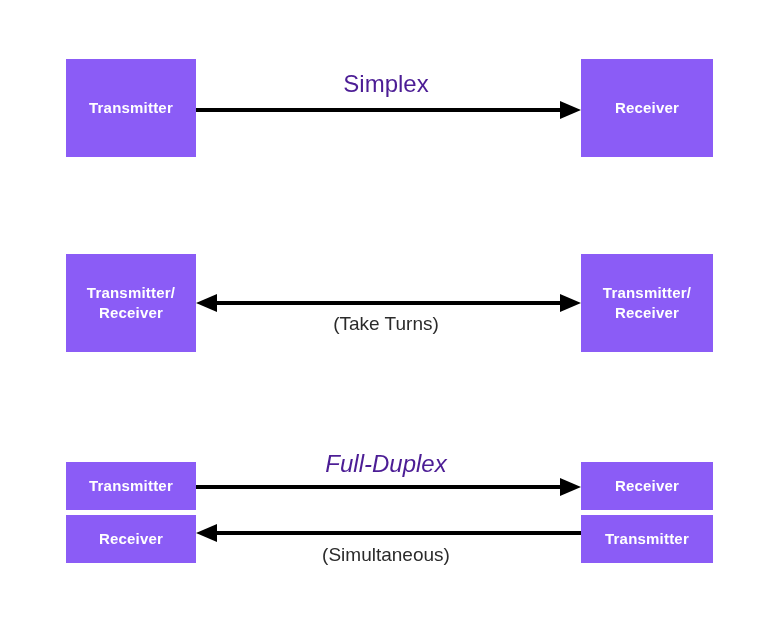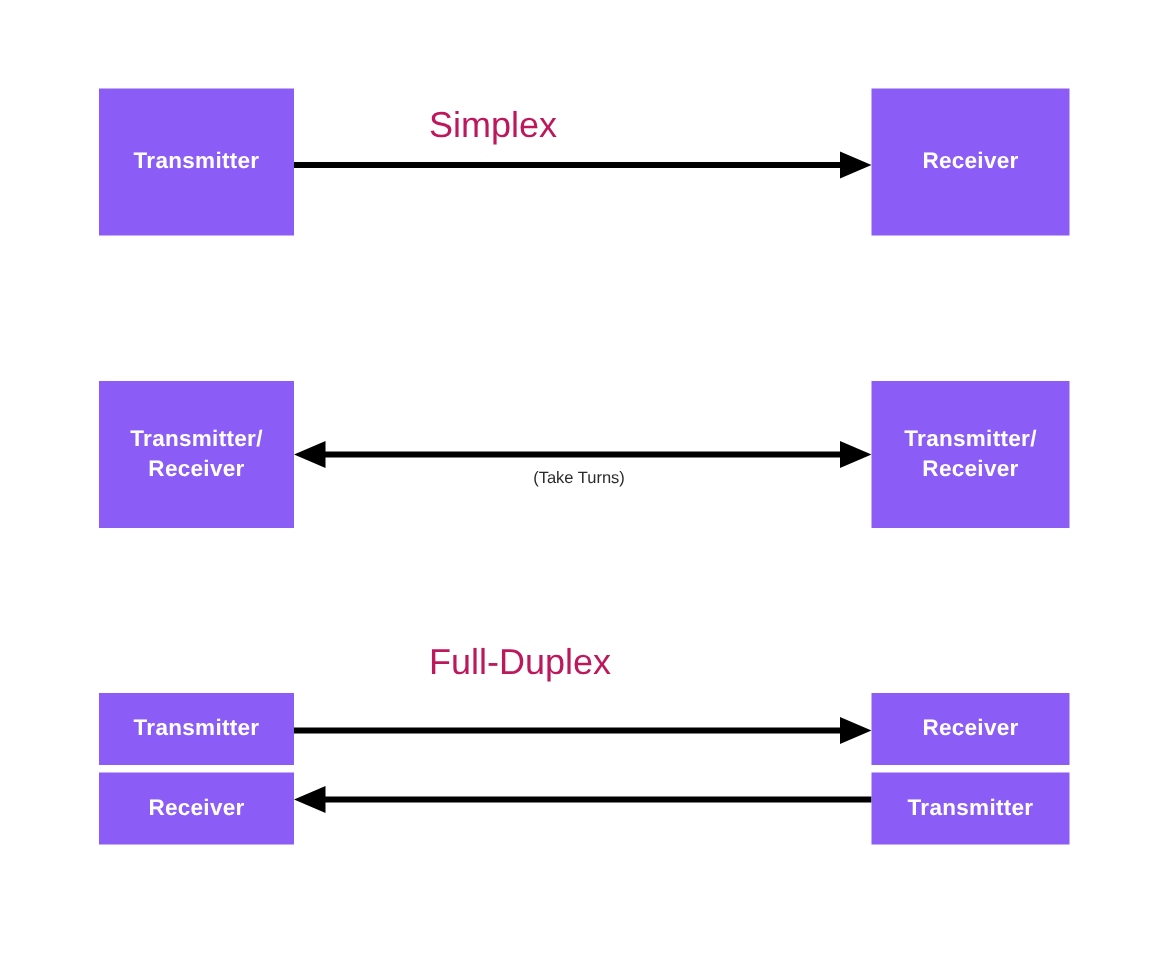--- a/index.html
+++ b/index.html
@@ -30,27 +30,27 @@
     text-align: center;
     line-height: 1.35;
     box-sizing: border-box;
   }
   .node span { display: block; }
 
   
   .title {
     position: absolute;
     font-size: 24px;
-    color: #be185d;
-    text-align: left;
+    color: #4c1d95;
+    text-align: center;
     white-space: nowrap;
   }
   .subtitle {
     position: absolute;
-    font-size: 11px;
+    font-size: 19px;
     color: #2b2b2b;
     text-align: center;
     white-space: nowrap;
   }
 
   
   .arrow {
     position: absolute;
     height: 20px;
     overflow: visible;
@@ -105,36 +105,37 @@
   </div>
 
   <div class="node" style="left:66px; top:462px; width:130px; height:48px;">
     <span>Transmitter</span>
   </div>
 
   <div class="node" style="left:66px; top:515px; width:130px; height:48px;">
     <span>Receiver</span>
   </div>
 
-  <div class="title" style="left:286px; top:428px; width:200px;">Full-Duplex</div>
+  <div class="title" style="left:286px; top:450px; width:200px;font-style:italic;">Full-Duplex</div>
 
   <div class="arrow" style="left:196px; top:477px; width:385px;">
     <svg width="385" height="20" viewBox="0 0 385 20">
       <line x1="0" y1="10" x2="369" y2="10" stroke="#000000" stroke-width="4"></line>
       <polygon points="385,10 364,1 364,19" fill="#000000"></polygon>
     </svg>
   </div>
 
   <div class="arrow" style="left:196px; top:523px; width:385px;">
     <svg width="385" height="20" viewBox="0 0 385 20">
       <line x1="16" y1="10" x2="385" y2="10" stroke="#000000" stroke-width="4"></line>
       <polygon points="0,10 21,1 21,19" fill="#000000"></polygon>
     </svg>
   </div>
 
+  <div class="subtitle" style="left:286px; top:544px; width:200px;">(Simultaneous)</div>
 
   <div class="node" style="left:581px; top:462px; width:132px; height:48px;">
     <span>Receiver</span>
   </div>
 
   <div class="node" style="left:581px; top:515px; width:132px; height:48px;">
     <span>Transmitter</span>
   </div>
 
 </div>

